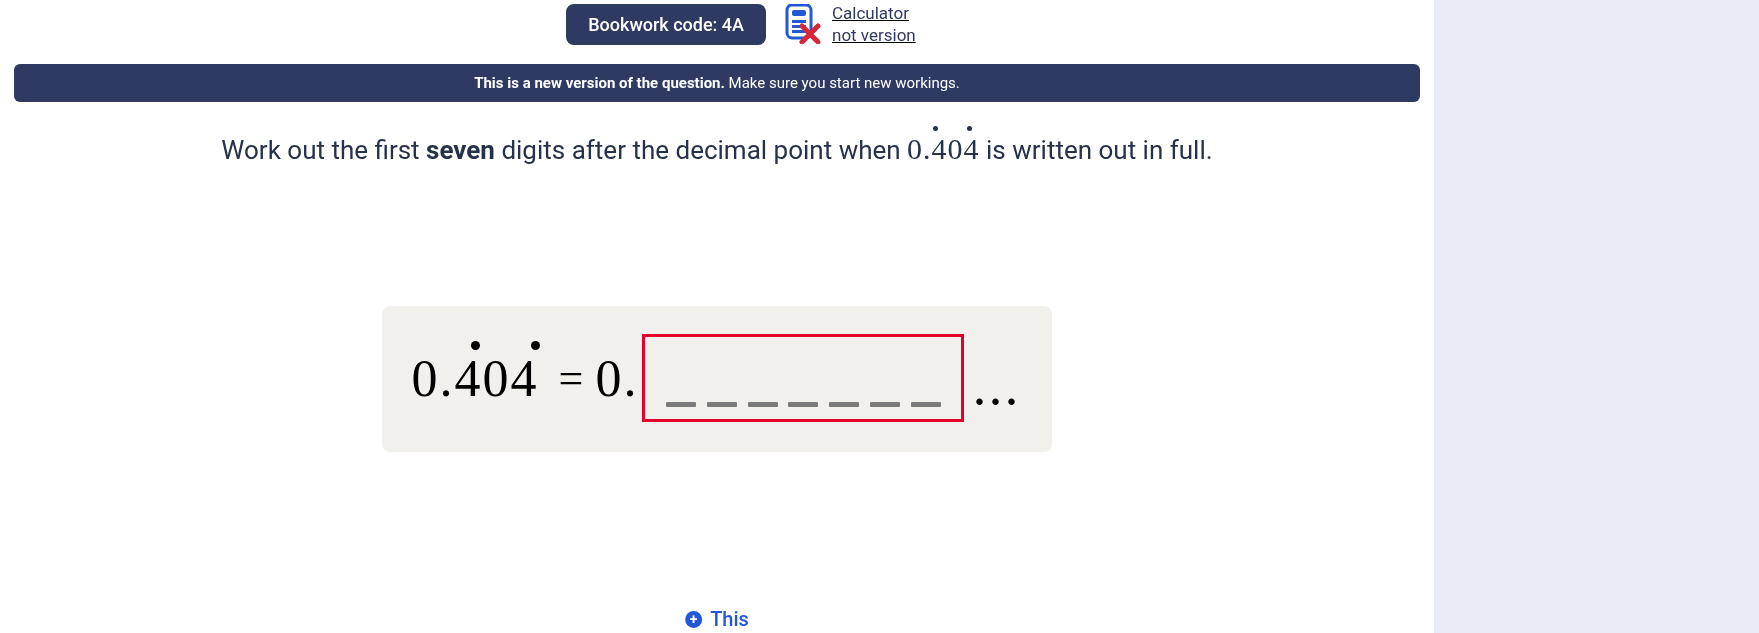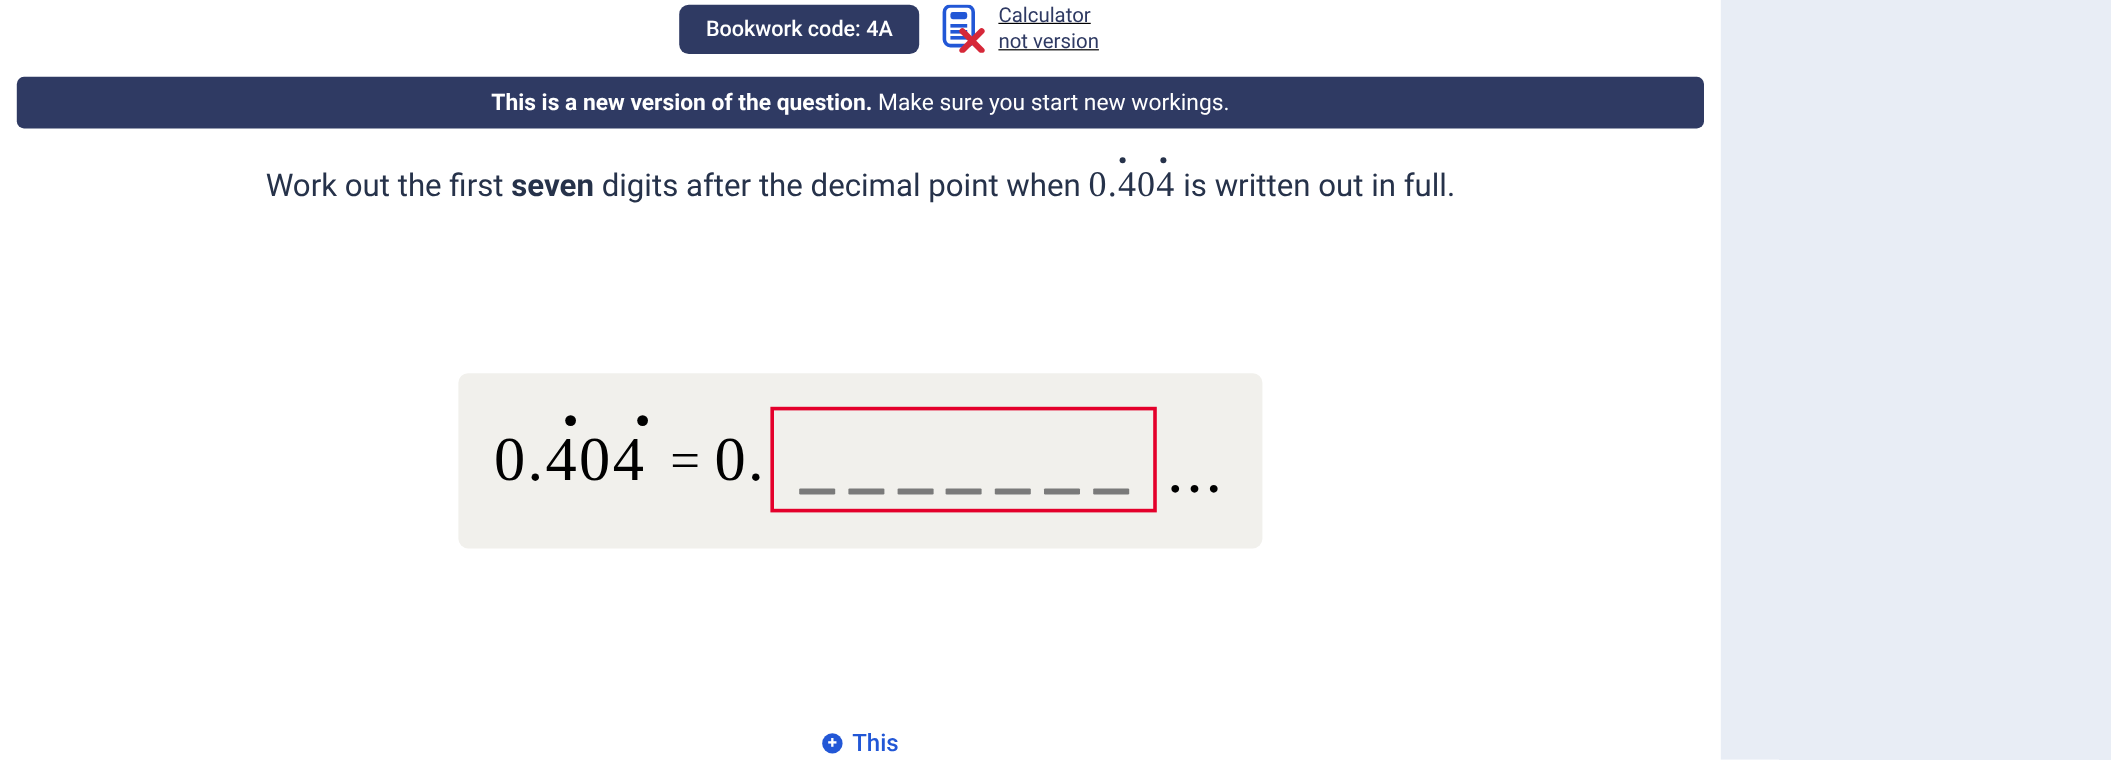--- a/index.html
+++ b/index.html
@@ -58,21 +58,21 @@
       display: flex;
       flex-direction: column;
       color: #2f3a63;
       font-size: 17px;
       line-height: 1.3;
     }
     .banner {
       background: #2f3a63;
       color: #fff;
       text-align: center;
-      font-size: 19px;
+      font-size: 15px;
       padding: 10px 12px;
       border-radius: 6px;
       margin: 10px 14px 0 14px;
     }
     .banner .bold { font-weight: 700; }
     .question {
       text-align: center;
       color: #26324a;
       font-size: 26px;
       margin-top: 30px;

